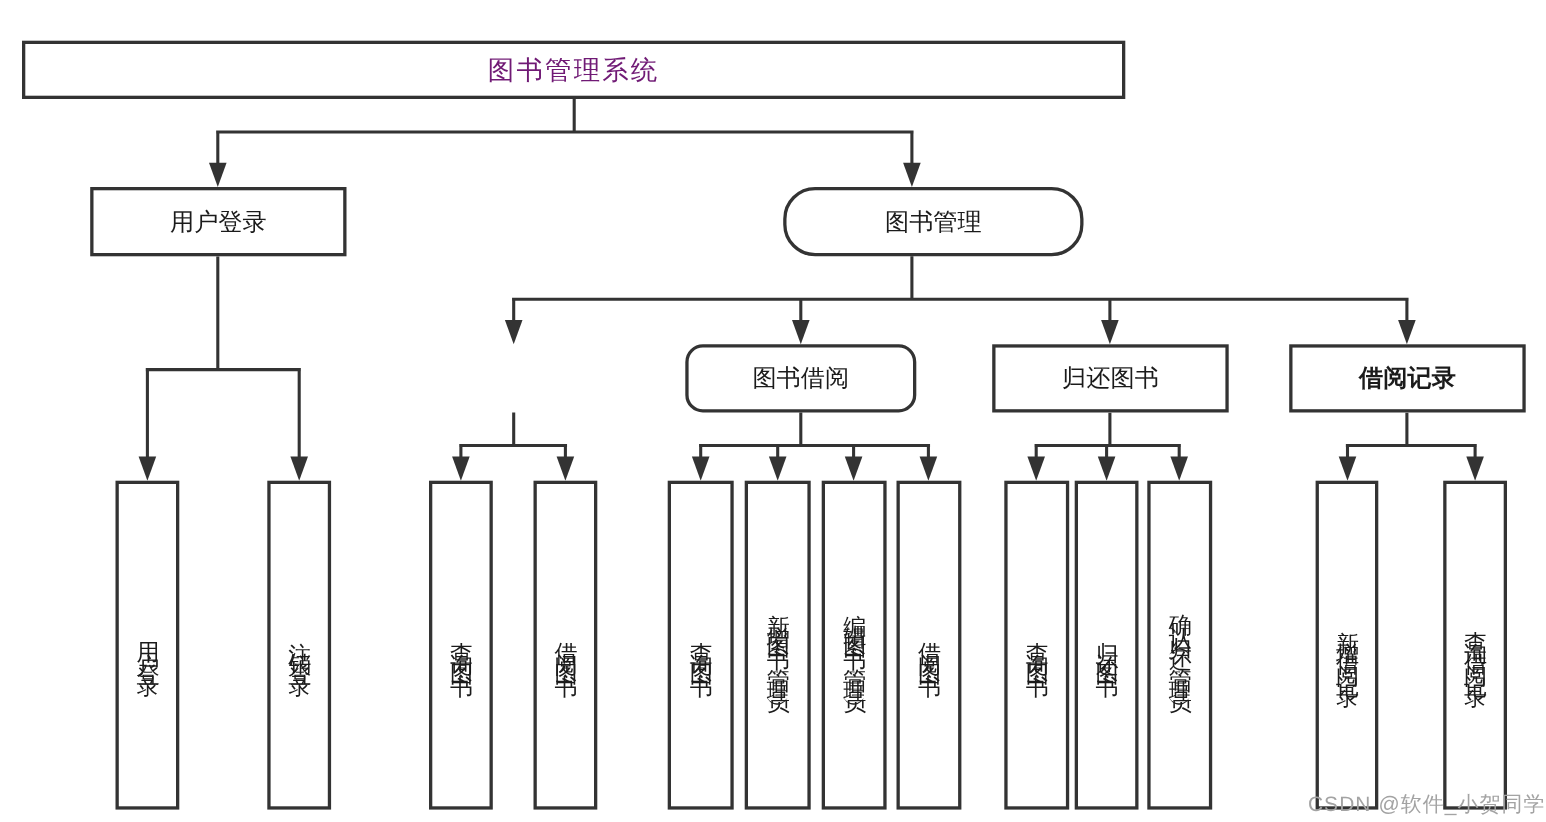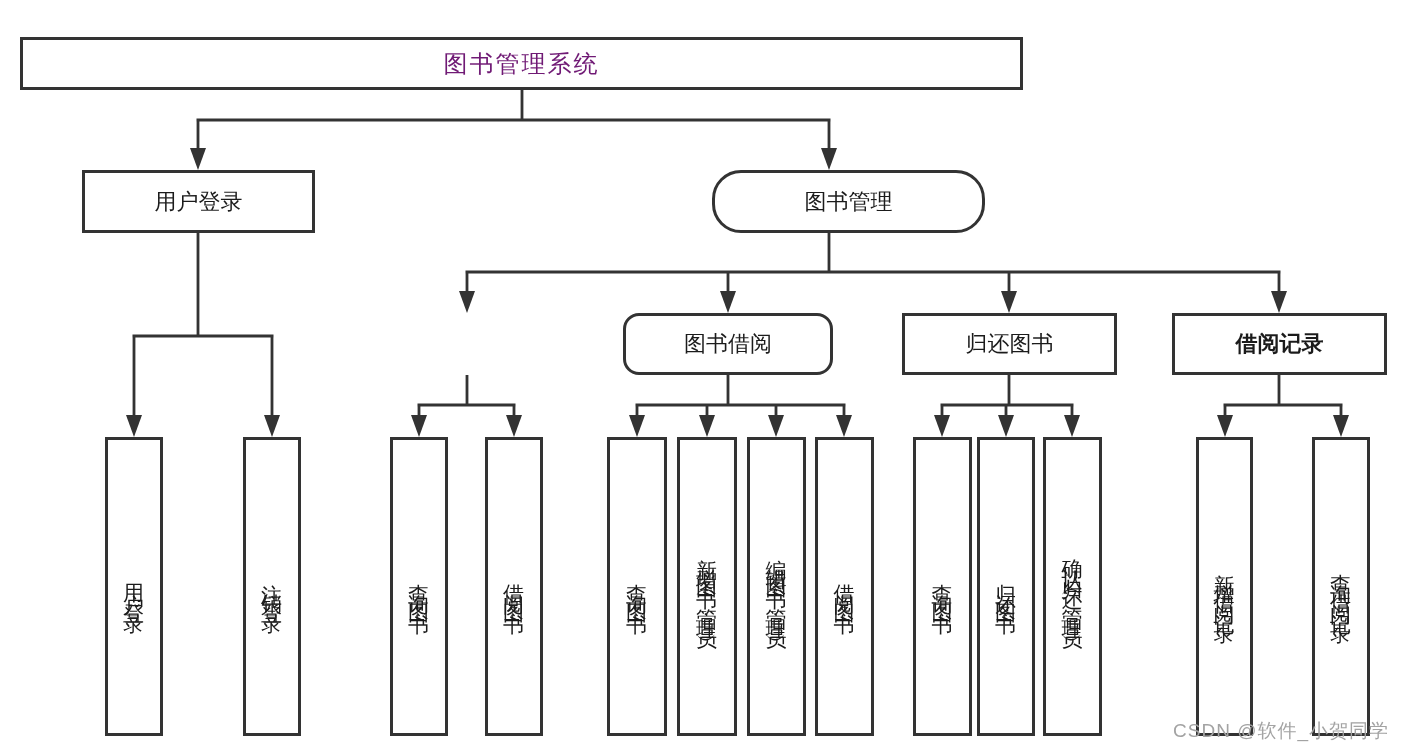--- a/index.html
+++ b/index.html
@@ -33,21 +33,21 @@
   .node.root { font-size: 24px; letter-spacing: 2px; }
   .node.v {
     writing-mode: vertical-rl;
     text-orientation: mixed;
     font-size: 21px;
     letter-spacing: 10px;
     line-height: 1;
   }
   .watermark {
     position: absolute;
-    right: 16px;
+    right: 0;
     bottom: 3px;
     font-size: 19px;
     color: #a3a3a3;
     letter-spacing: 1px;
     z-index: 3;
     white-space: nowrap;
   }
 </style>
 </head>
 <body>

